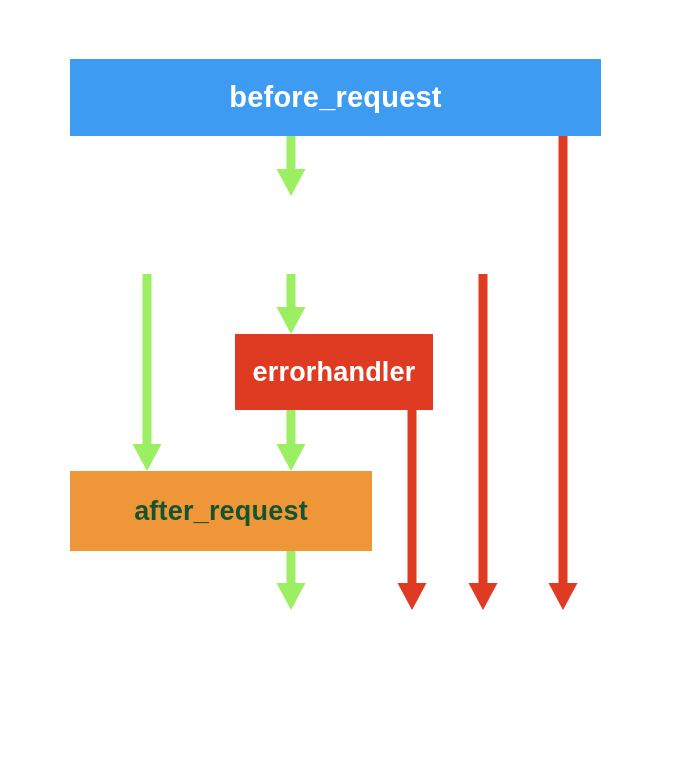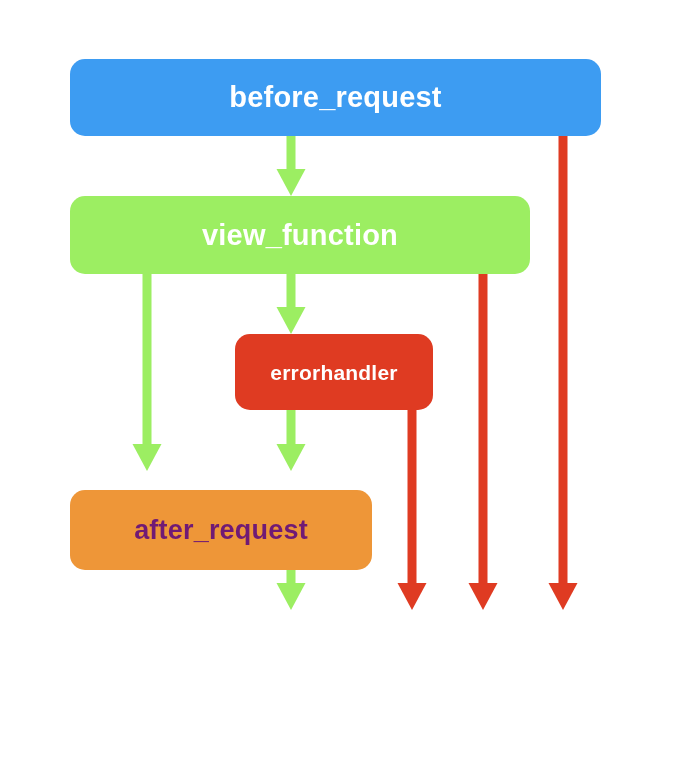--- a/index.html
+++ b/index.html
@@ -29,21 +29,20 @@
     display: flex;
     align-items: center;
     justify-content: center;
     color: #ffffff;
     font-weight: bold;
     letter-spacing: 0.2px;
     box-sizing: border-box;
     text-align: center;
     line-height: 1;
     user-select: none;
-    border-radius: 15px;
   }
   .node-label {
     display: block;
     white-space: nowrap;
   }
   #node-before-request {
     left: 70px;
     top: 59px;
     width: 531px;
     height: 77px;
@@ -54,21 +53,21 @@
     top: 196px;
     width: 460px;
     height: 78px;
     font-size: 29px;
   }
   #node-errorhandler {
     left: 235px;
     top: 334px;
     width: 198px;
     height: 76px;
-    font-size: 21px;
+    font-size: 27px;
   }
   #node-after-request {
     left: 70px;
     top: 471px;
     width: 302px;
     height: 80px;
     font-size: 27px;
   }
   #node-teardown-request {
     left: 70px;
@@ -101,26 +100,23 @@
         <polygon points="468.5,583 497.5,583 483,610" fill="#DF3B22"></polygon>
         <rect x="558.5" y="136" width="9" height="448" fill="#DF3B22"></rect>
         <polygon points="548.5,583 577.5,583 563,610" fill="#DF3B22"></polygon>
       </g>
   </svg>
 
   <div class="node-box" id="node-before-request" style="background: rgb(61, 156, 242); left: 70px; top: 59px; width: 531px; height: 77px; color: rgb(255, 255, 255);">
     <span class="node-label">before_request</span>
   </div>
 
-  <div class="node-box" id="node-view-function" style="background: rgb(156, 238, 98); left: 70px; top: 196px; width: 460px; height: 78px; color: rgb(255, 255, 255);">
-    <span class="node-label">view_function</span>
-  </div>
 
   <div class="node-box" id="node-errorhandler" style="background: rgb(223, 59, 34); left: 235px; top: 334px; width: 198px; height: 76px; color: rgb(255, 255, 255);">
     <span class="node-label">errorhandler</span>
   </div>
 
-  <div class="node-box" id="node-after-request" style="background: rgb(238, 150, 56); left: 70px; top: 490px; width: 302px; height: 80px; color: #701a75;">
+  <div class="node-box" id="node-after-request" style="background: rgb(238, 150, 56); left: 70px; top: 471px; width: 302px; height: 80px; color: #14532d;">
     <span class="node-label">after_request</span>
   </div>
 
 
 </div>
 
 </body></html>

